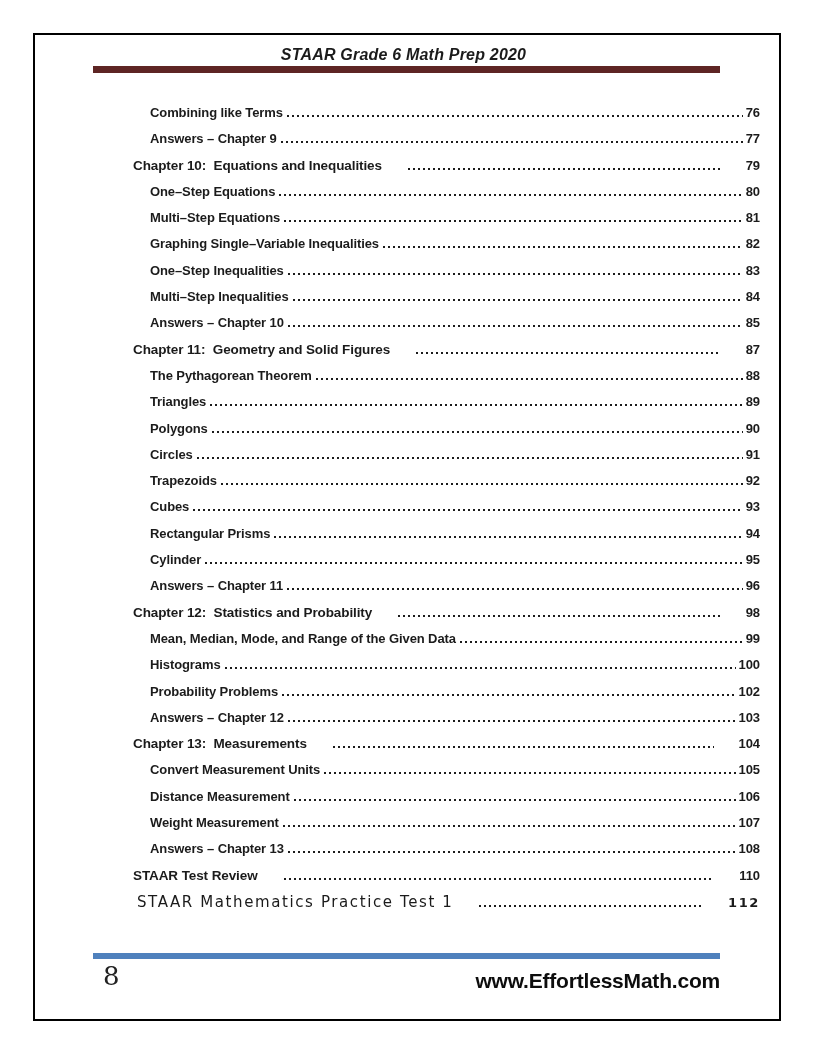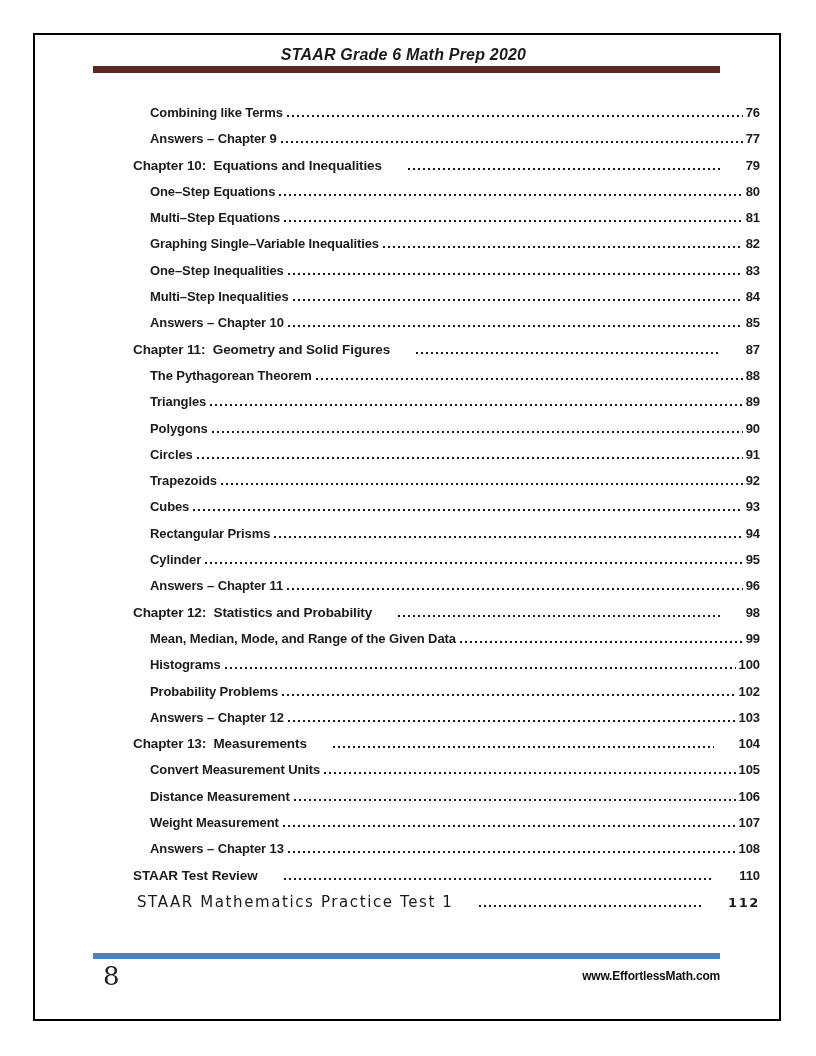--- a/index.html
+++ b/index.html
@@ -81,21 +81,21 @@
   }
   .footer-page-number {
     font-family: "DejaVu Serif", serif;
     font-weight: 400;
     font-size: 26px;
     padding-left: 10px;
     color: #222222;
   }
   .footer-site {
     font-weight: 700;
-    font-size: 12px;
+    font-size: 21px;
     letter-spacing: -0.2px;
     margin-top: 8px;
     color: #0d0d0d;
   }
 </style>
 </head>
 <body>
 
 <div class="page-border"></div>
 

